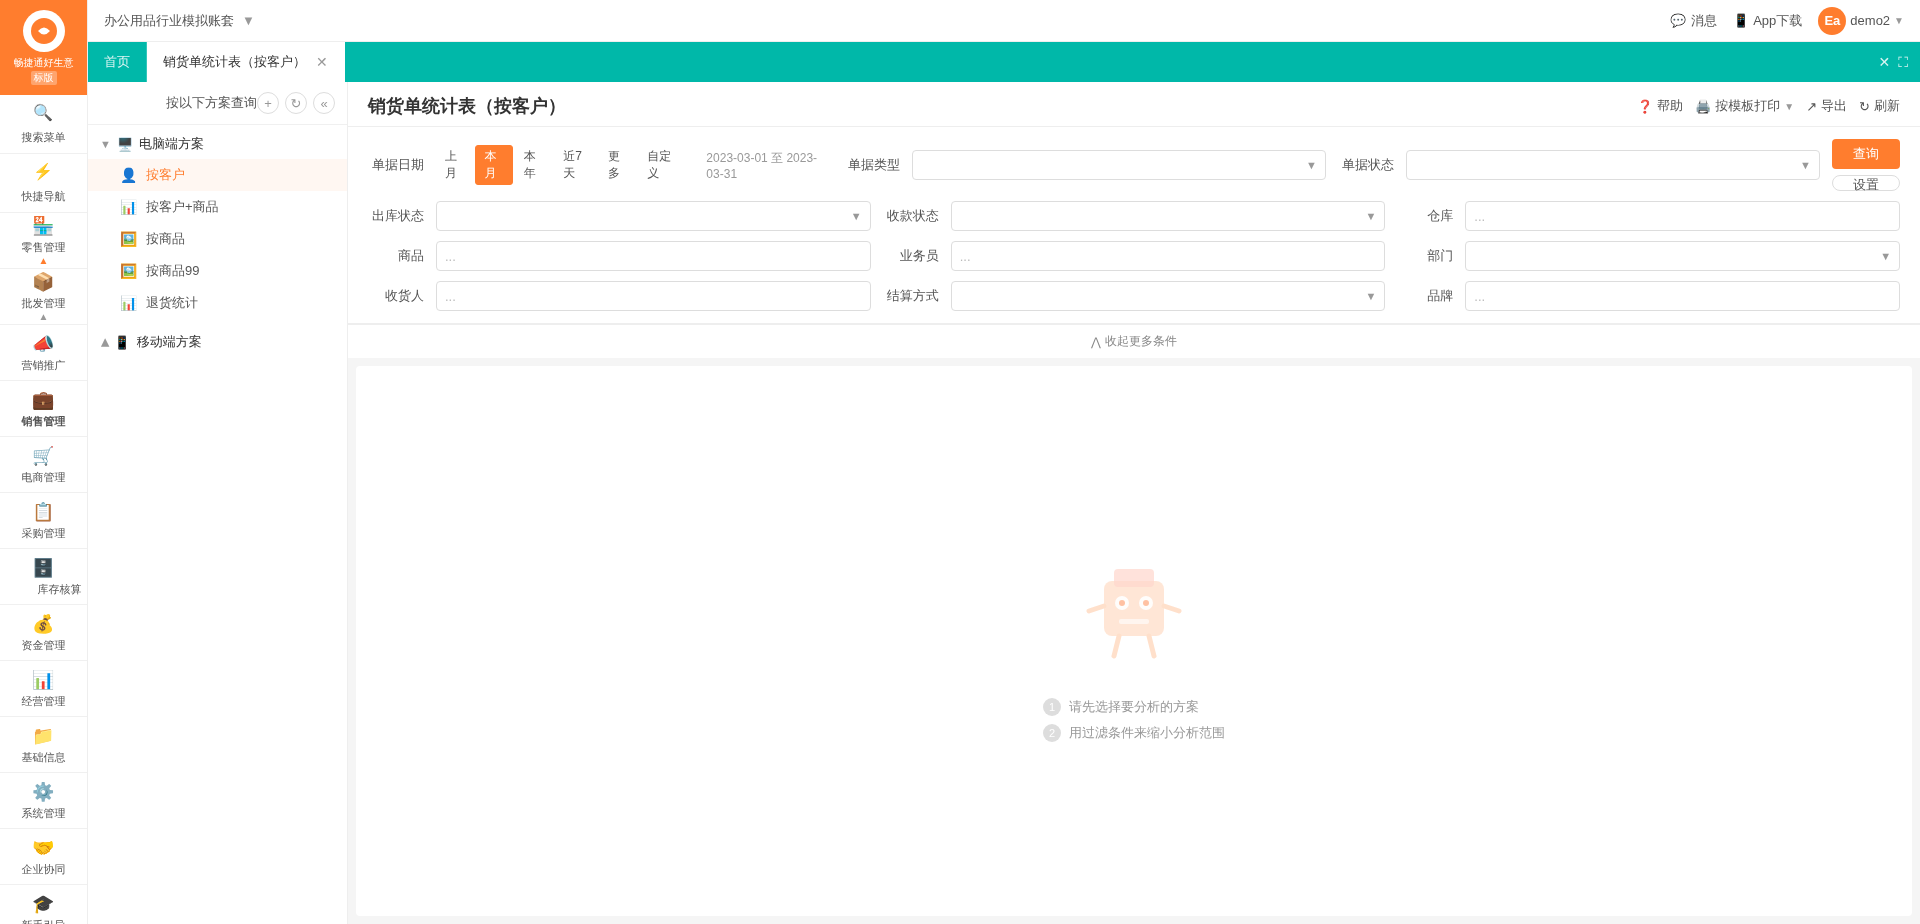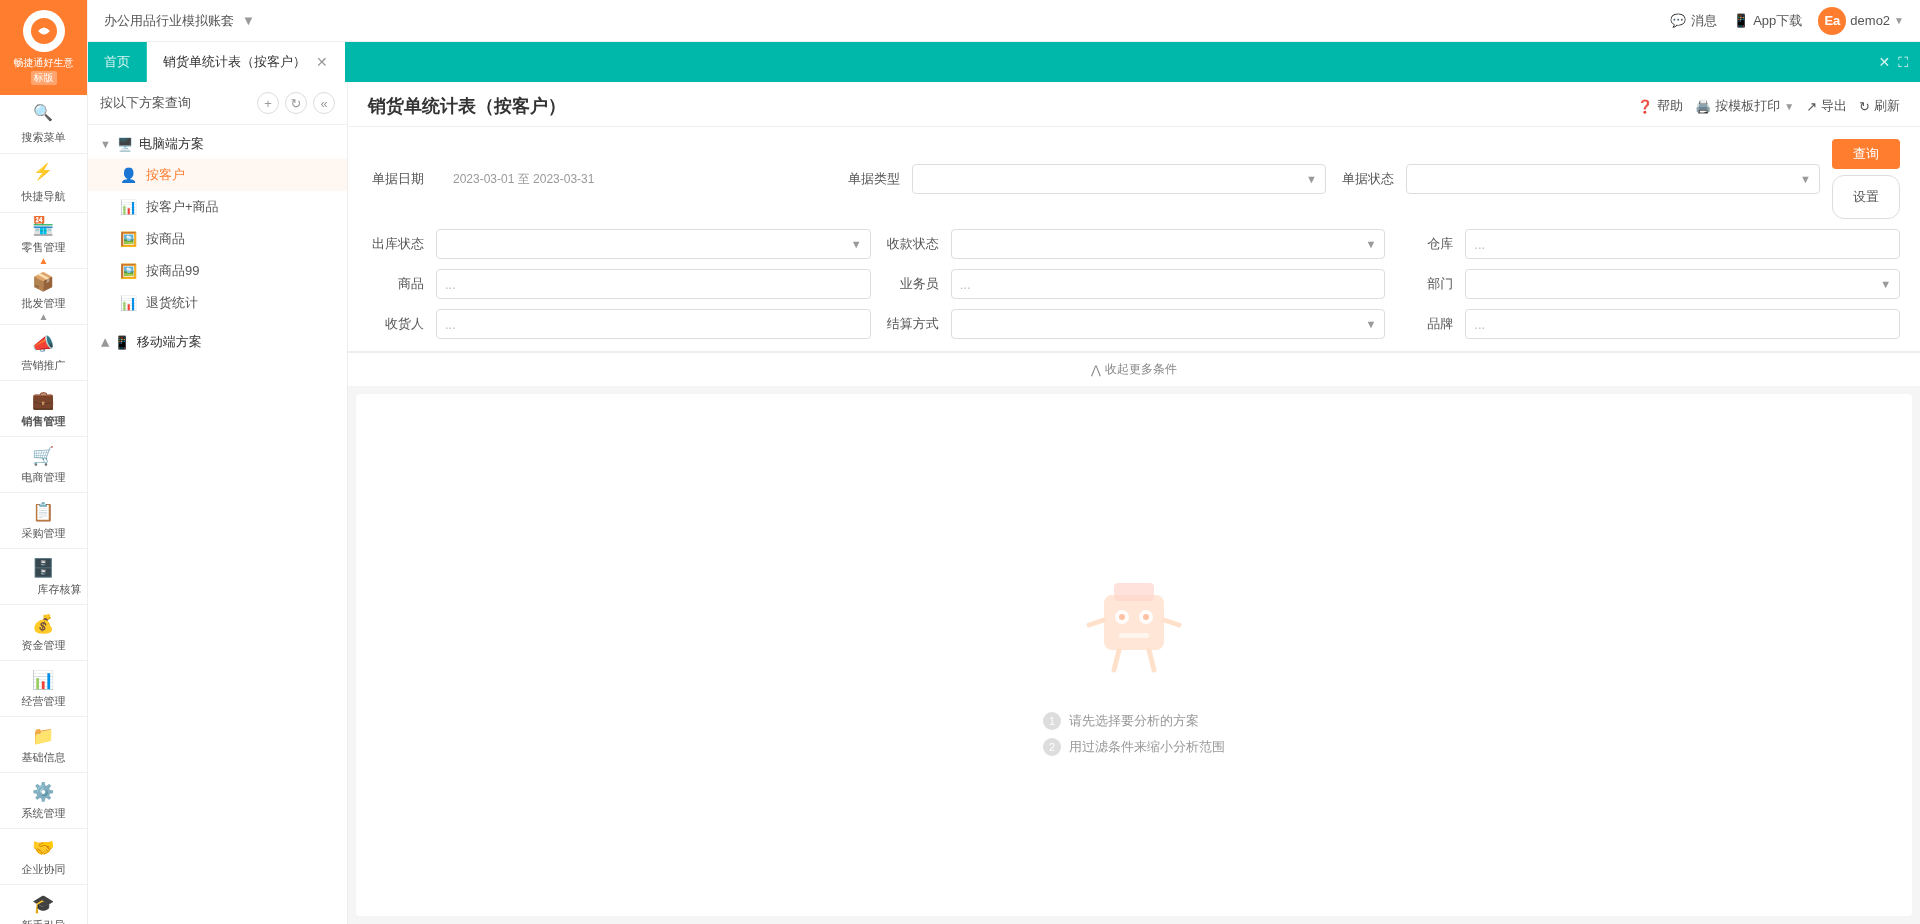--- a/index.html
+++ b/index.html
@@ -29,21 +29,21 @@
     .tab-item.active { background: #fff; color: #333; }
     .tab-item .tab-close { color: #999; font-size: 14px; cursor: pointer; margin-left: 4px; }
     .tab-maximize { margin-left: auto; display: flex; align-items: center; gap: 8px; padding: 0 12px; color: rgba(255,255,255,0.85); }
     .tab-maximize span { cursor: pointer; font-size: 16px; }
 
     
     .content-area { flex: 1; display: flex; overflow: hidden; }
 
     
     .left-panel { width: 260px; background: #fff; border-right: 1px solid #eee; display: flex; flex-direction: column; overflow-y: auto; }
-    .left-panel-header { padding: 10px 12px; font-size: 13px; color: #555; display: flex; align-items: center; justify-content: space-between; border-bottom: 1px solid #f0f0f0; }
+    .left-panel-header { padding: 10px 12px; font-size: 13px; color: #555; display: flex; align-items: center; justify-content: flex-end; border-bottom: 1px solid #f0f0f0; }
     .left-panel-header-title { font-size: 13px; color: #555; }
     .left-panel-actions { display: flex; align-items: center; gap: 6px; }
     .lp-action-btn { width: 22px; height: 22px; border-radius: 50%; border: 1px solid #ddd; display: flex; align-items: center; justify-content: center; cursor: pointer; font-size: 13px; color: #999; }
     .scheme-group { padding: 4px 0; }
     .scheme-group-header { display: flex; align-items: center; padding: 6px 12px; font-size: 13px; color: #333; cursor: pointer; }
     .scheme-group-header .arrow { margin-right: 6px; color: #999; font-size: 11px; }
     .scheme-group-header .folder-icon { margin-right: 6px; color: #aaa; }
     .scheme-item { display: flex; align-items: center; padding: 7px 12px 7px 32px; font-size: 13px; color: #555; cursor: pointer; gap: 8px; }
     .scheme-item.active { color: #ff7d2e; background: #fff7f2; }
     .scheme-item .s-item-icon { font-size: 14px; color: #aaa; width: 18px; }
@@ -70,21 +70,21 @@
     .date-tabs { display: flex; gap: 2px; }
     .date-tab { padding: 2px 8px; border-radius: 3px; cursor: pointer; font-size: 12px; color: #555; border: 1px solid transparent; }
     .date-tab.active { background: #ff7d2e; color: #fff; border-color: #ff7d2e; }
     .date-range { font-size: 12px; color: #999; margin-left: 17px; }
     .filter-select { flex: 1; height: 30px; border: 1px solid #ddd; border-radius: 4px; padding: 0 8px; font-size: 13px; color: #333; background: #fff; display: flex; align-items: center; justify-content: space-between; cursor: pointer; }
     .chevron-down { color: #999; font-size: 11px; }
 
     
     .action-area { display: flex; flex-direction: column; gap: 6px; }
     .btn-query { background: #ff7d2e; color: #fff; border: none; padding: 0 20px; height: 30px; border-radius: 4px; font-size: 13px; cursor: pointer; white-space: nowrap; }
-    .btn-settings { background: #fff; color: #555; border: 1px solid #ddd; padding: 0 20px; height: 44px; border-radius: 12px; font-size: 13px; cursor: pointer; white-space: nowrap; }
+    .btn-settings { background: #fff; color: #555; border: 1px solid #ddd; padding: 0 20px; height: 16px; border-radius: 12px; font-size: 13px; cursor: pointer; white-space: nowrap; }
 
     
     .collapse-bar { display: flex; align-items: center; justify-content: center; padding: 8px; background: #fff; border-top: 1px solid #eee; cursor: pointer; color: #888; font-size: 12px; gap: 4px; }
 
     
     .empty-state { flex: 1; display: flex; flex-direction: column; align-items: center; justify-content: center; gap: 16px; background: #fff; margin: 8px; border-radius: 4px; }
     .empty-tips { display: flex; flex-direction: column; gap: 8px; }
     .empty-tip { display: flex; align-items: center; gap: 8px; color: #999; font-size: 13px; }
     .tip-num { width: 18px; height: 18px; border-radius: 50%; background: #ddd; color: #fff; display: flex; align-items: center; justify-content: center; font-size: 11px; flex-shrink: 0; }
 
@@ -289,20 +289,28 @@
             <span>刷新</span>
           </div>
         </div>
       </div>
 
       <div class="filter-area">
 
         <div class="filter-row">
           <span class="filter-label">单据日期</span>
           <div class="date-filter">
+            <div class="date-tabs">
+              <div class="date-tab">上月</div>
+              <div class="date-tab active">本月</div>
+              <div class="date-tab">本年</div>
+              <div class="date-tab">近7天</div>
+              <div class="date-tab">更多</div>
+              <div class="date-tab">自定义</div>
+            </div>
             <span class="date-range">2023-03-01 至 2023-03-31</span>
           </div>
 
           <span class="filter-label">单据类型</span>
           <div class="filter-select" style="min-width:200px;">
             <span></span>
             <span class="chevron-down">▼</span>
           </div>
 
           <span class="filter-label">单据状态</span>

